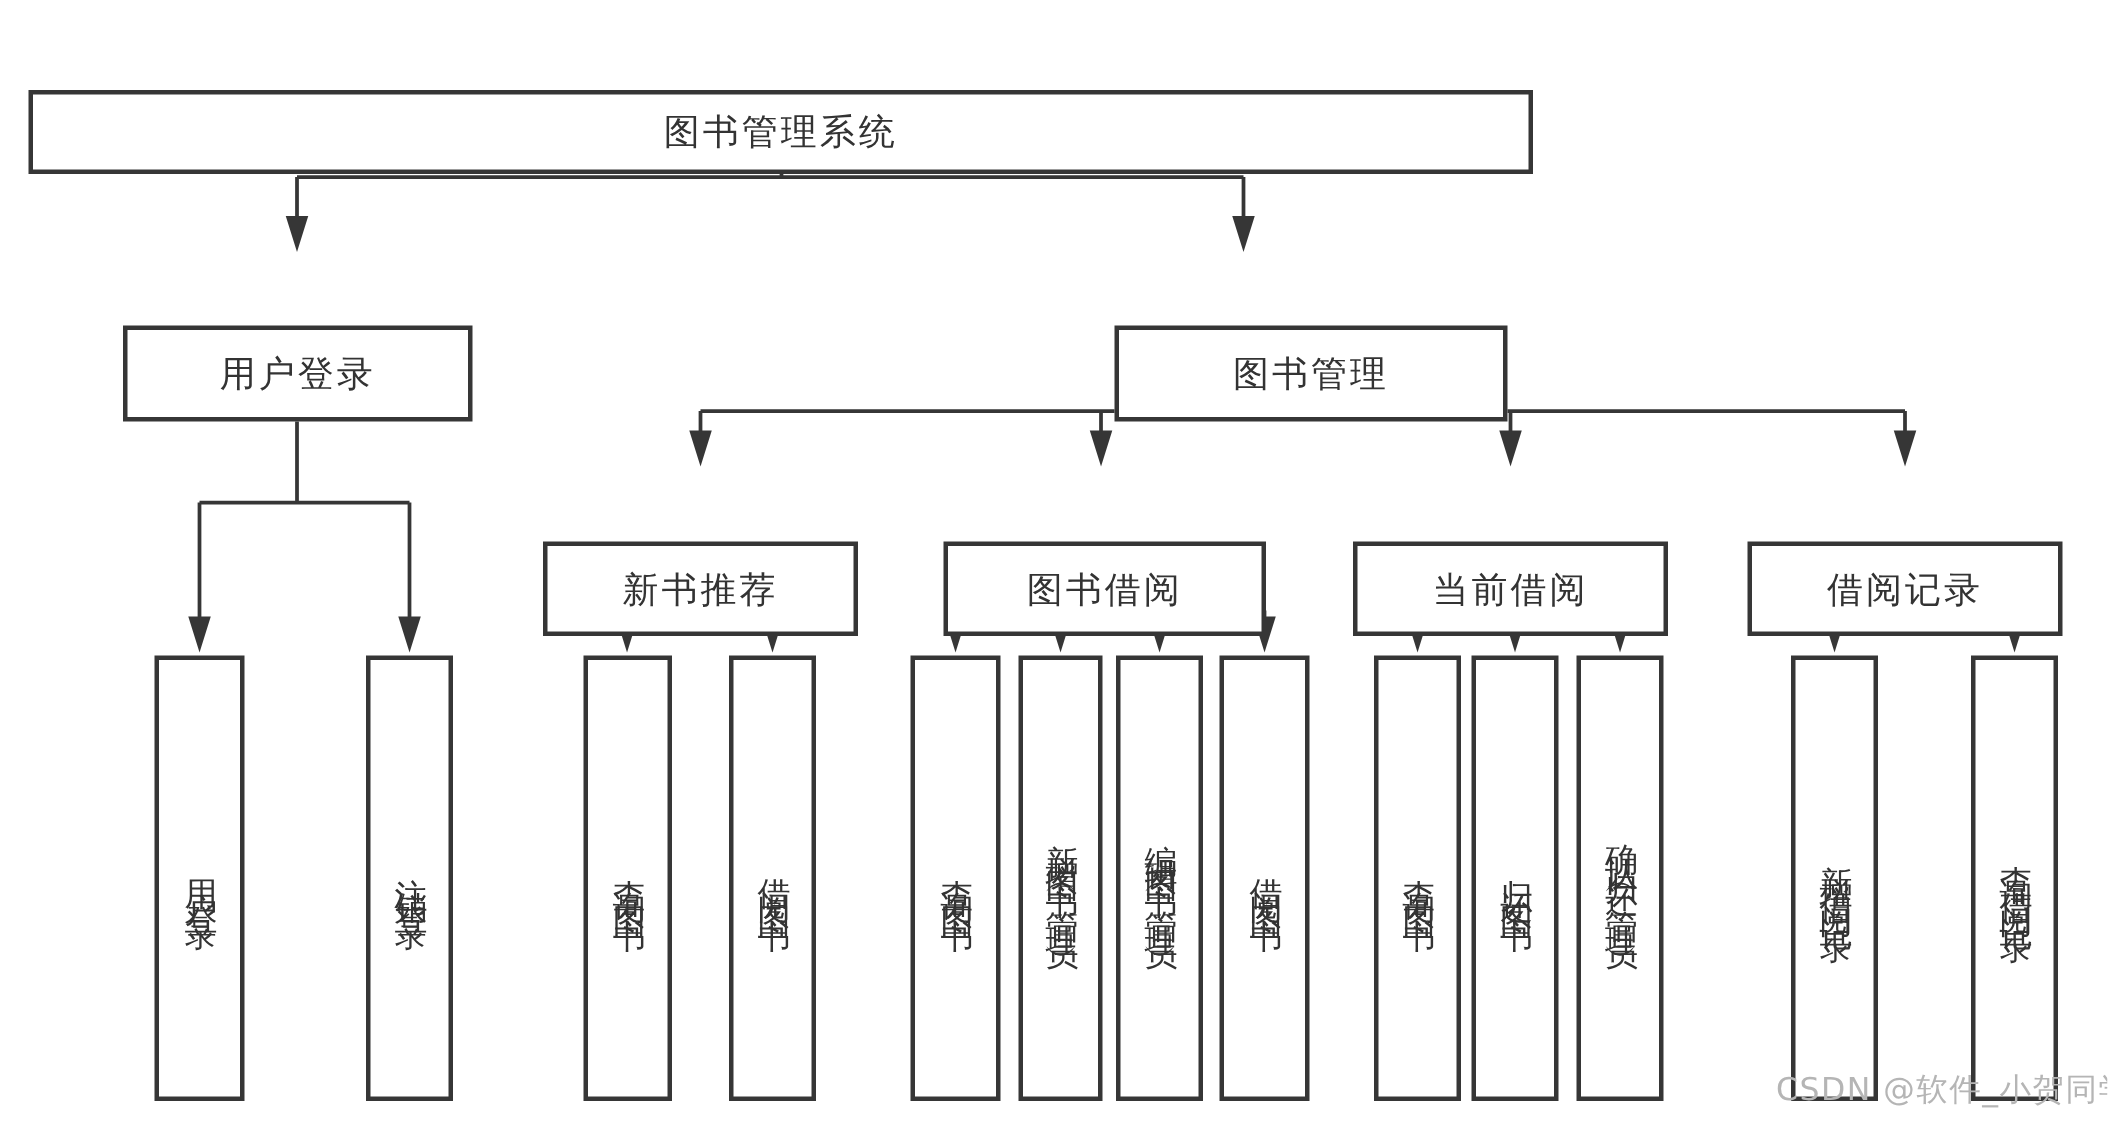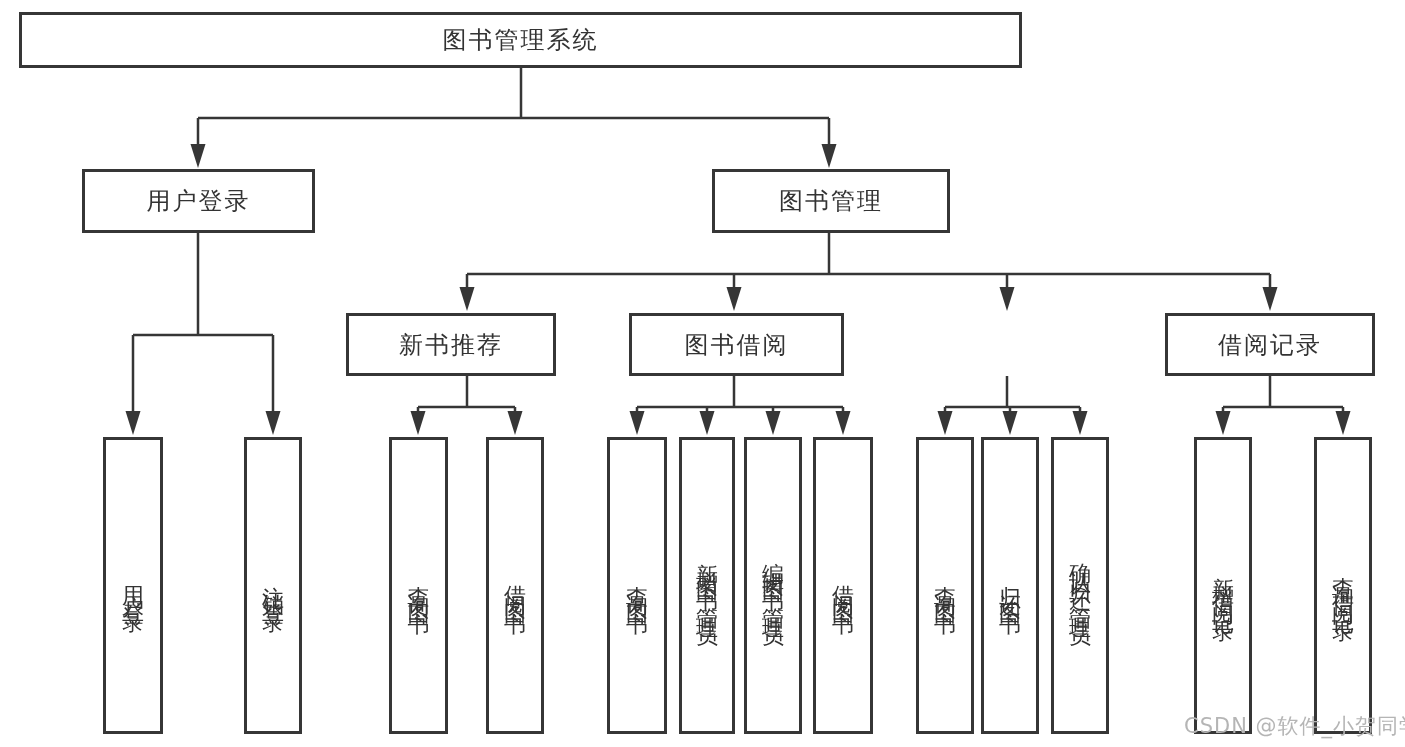--- a/index.html
+++ b/index.html
@@ -29,20 +29,21 @@
     background: #ffffff;
     display: flex;
     align-items: center;
     justify-content: center;
     z-index: 2;
   }
   .node.h {
     font-size: 24px;
     letter-spacing: 2px;
     white-space: nowrap;
+    margin-top: 48px;
   }
   .node.v span {
     writing-mode: vertical-rl;
     text-orientation: mixed;
     font-size: 22px;
     letter-spacing: 9px;
     line-height: 1;
   }
   .watermark {
     position: absolute;
@@ -96,24 +97,25 @@
       <polygon points="1002.5,411 1017.5,411 1010,435"></polygon>
       <polygon points="1072.5,411 1087.5,411 1080,435"></polygon>
       <polygon points="1215.5,411 1230.5,411 1223,435"></polygon>
       <polygon points="1335.5,411 1350.5,411 1343,435"></polygon>
     </g>
   </svg>
 
   <div class="node h" style="left:19px; top:12px; width:1003px; height:56px;">图书管理系统</div>
 
   <div class="node h" style="left:82px; top:169px; width:233px; height:64px;">用户登录</div>
-  <div class="node h" style="left:712px; top:169px; width:238px; height:64px;">图书管理</div>
+  <div class="node h" style="left:743px; top:169px; width:262px; height:64px;">图书管理</div>
 
-  <div class="node h" style="left:346px; top:313px; width:210px; height:63px;">新书推荐</div>
+  <div class="node h" style="left:362px; top:313px; width:210px; height:63px;">新书推荐</div>
   <div class="node h" style="left:629px; top:313px; width:215px; height:63px;">图书借阅</div>
+  <div class="node h" style="left:902px; top:313px; width:210px; height:63px;">当前借阅</div>
   <div class="node h" style="left:1165px; top:313px; width:210px; height:63px;">借阅记录</div>
 
   <div class="node v" style="left:103px; top:437px; width:60px; height:297px;">
     <span>用户登录</span>
   </div>
   <div class="node v" style="left:244px; top:437px; width:58px; height:297px;">
     <span>注销登录</span>
   </div>
 
   <div class="node v" style="left:389px; top:437px; width:59px; height:297px;">

